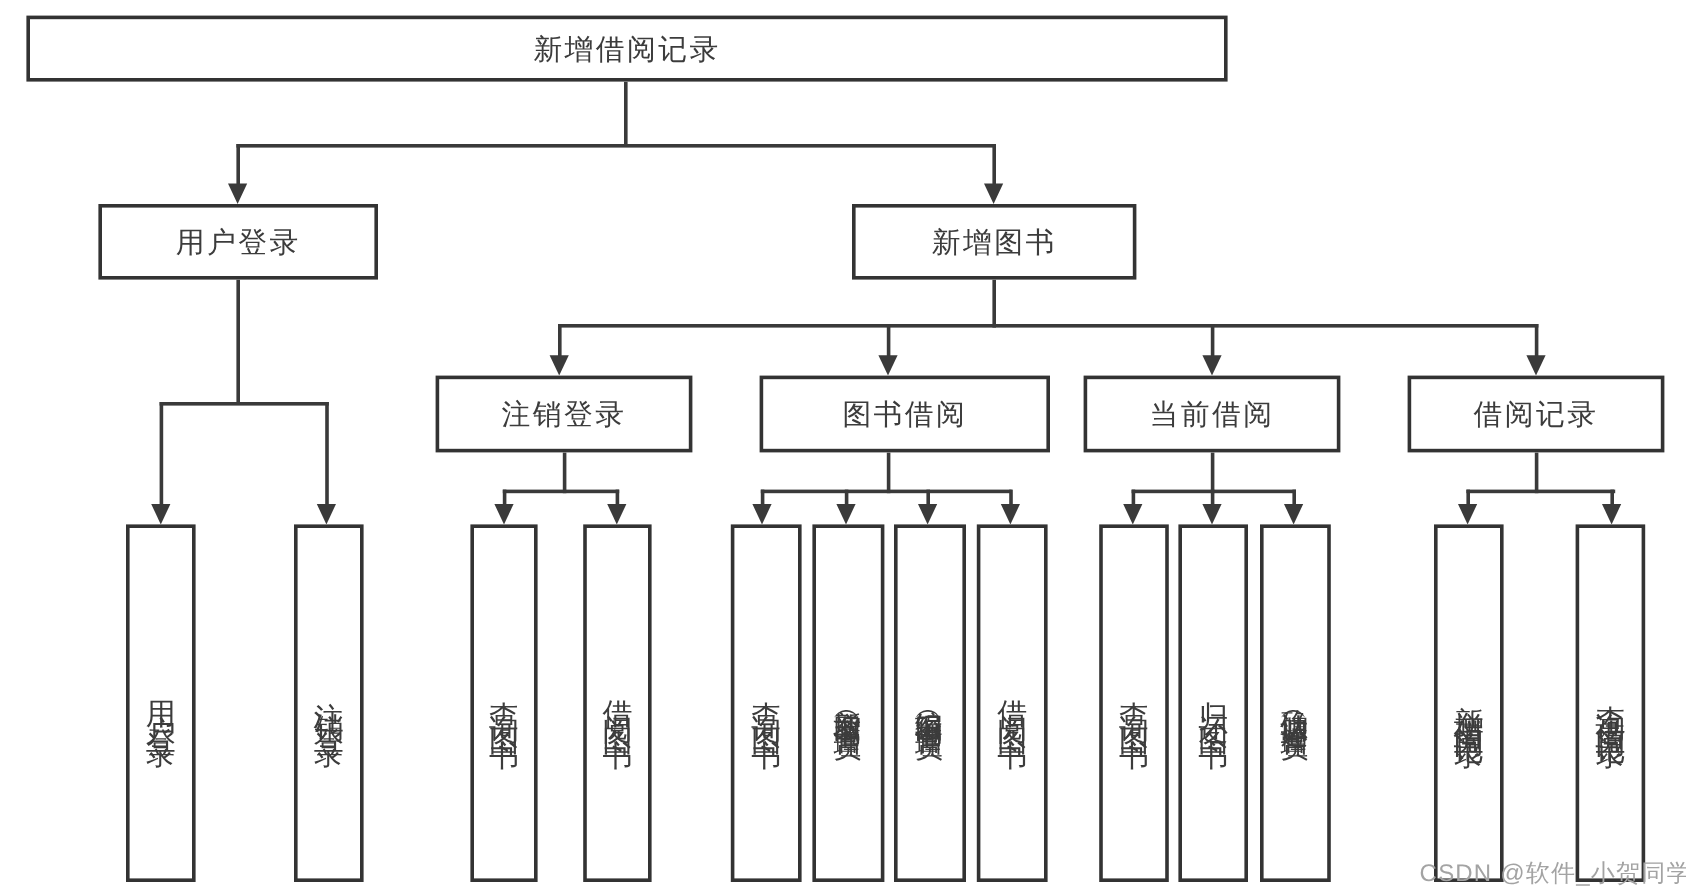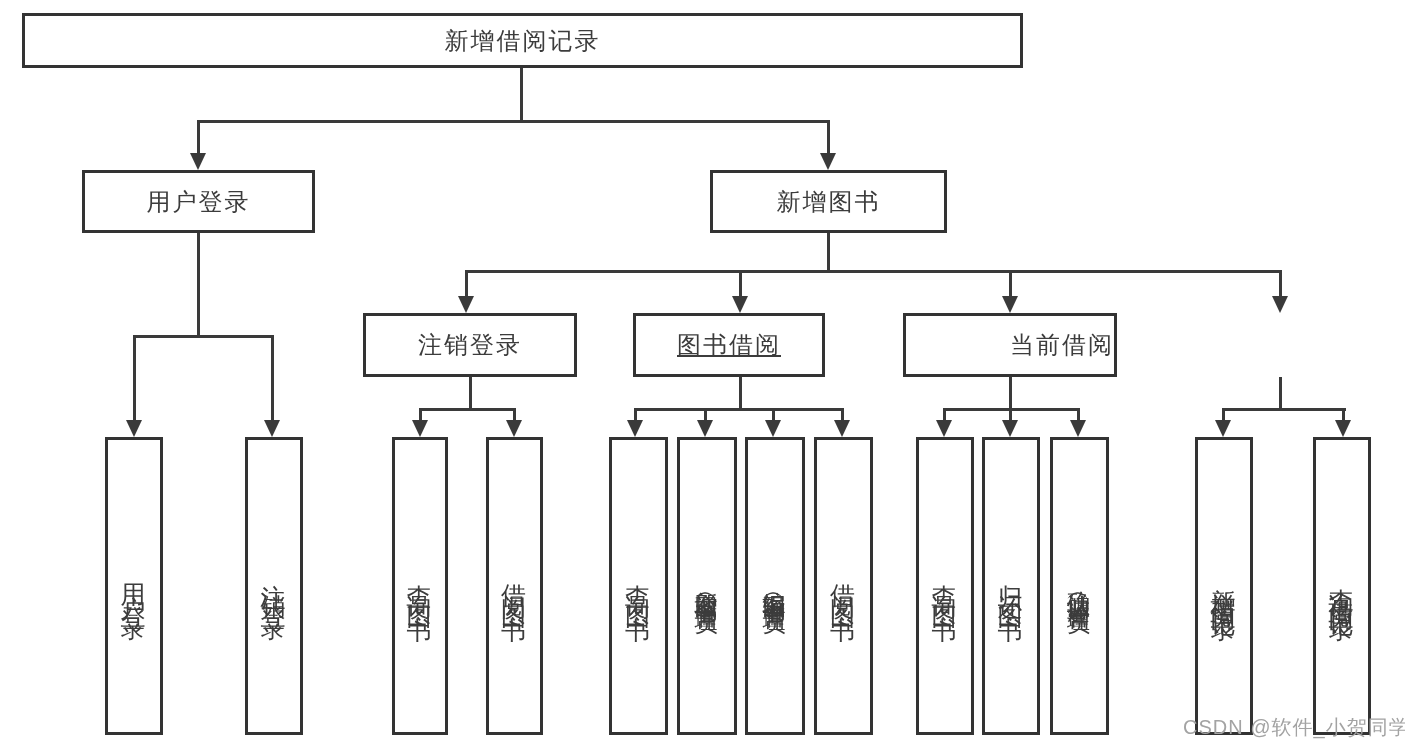--- a/index.html
+++ b/index.html
@@ -91,25 +91,28 @@
   <div class="vline" style="left:739px; top:270px; height:29px;"></div>
   <div class="arrow" style="left:732px; top:296px;"></div>
   <div class="vline" style="left:1009px; top:270px; height:29px;"></div>
   <div class="arrow" style="left:1002px; top:296px;"></div>
   <div class="vline" style="left:1279px; top:270px; height:29px;"></div>
   <div class="arrow" style="left:1272px; top:296px;"></div>
 
   <div class="box hbox" style="left:363px; top:313px; width:214px; height:64px;">
     <span>注销登录</span>
   </div>
-  <div class="box hbox" style="left:633px; top:313px; width:192px; height:64px;text-decoration:underline;">
+  <div class="box hbox" style="left:633px; top:313px; width:242px; height:64px;">
     <span>图书借阅</span>
   </div>
-  <div class="box hbox" style="left:903px; top:313px; width:214px; height:64px;justify-content:flex-end;">
+  <div class="box hbox" style="left:903px; top:313px; width:214px; height:64px;">
     <span>当前借阅</span>
+  </div>
+  <div class="box hbox" style="left:1173px; top:313px; width:214px; height:64px;">
+    <span>借阅记录</span>
   </div>
 
   <div class="vline" style="left:469px; top:377px; height:34px;"></div>
   <div class="hline" style="left:419px; top:408px; width:97px;"></div>
   <div class="vline" style="left:419px; top:408px; height:15px;"></div>
   <div class="arrow" style="left:412px; top:420px;"></div>
   <div class="vline" style="left:513px; top:408px; height:15px;"></div>
   <div class="arrow" style="left:506px; top:420px;"></div>
 
   <div class="vline" style="left:739px; top:377px; height:34px;"></div>

